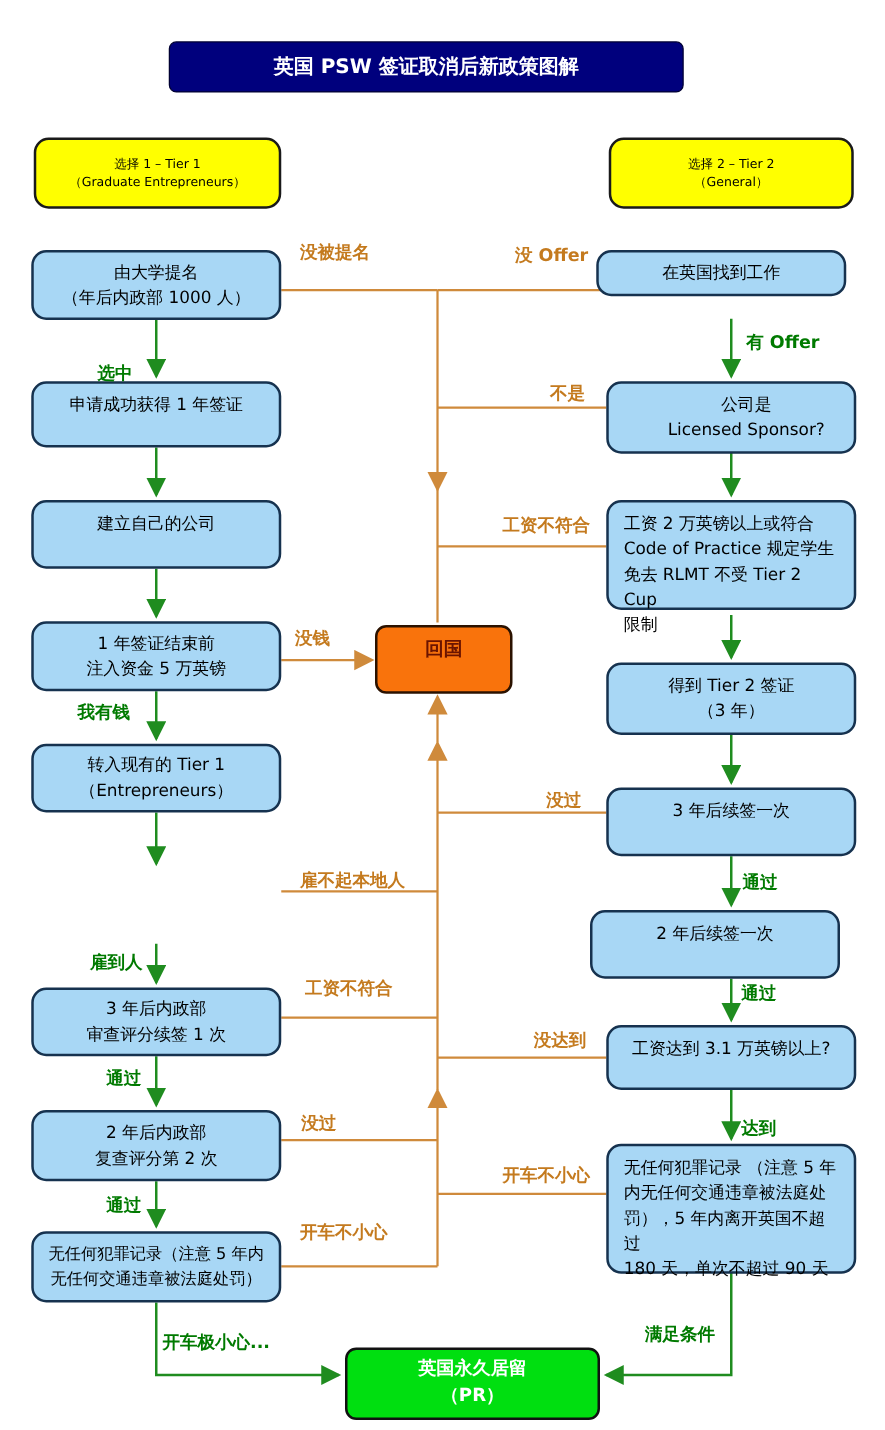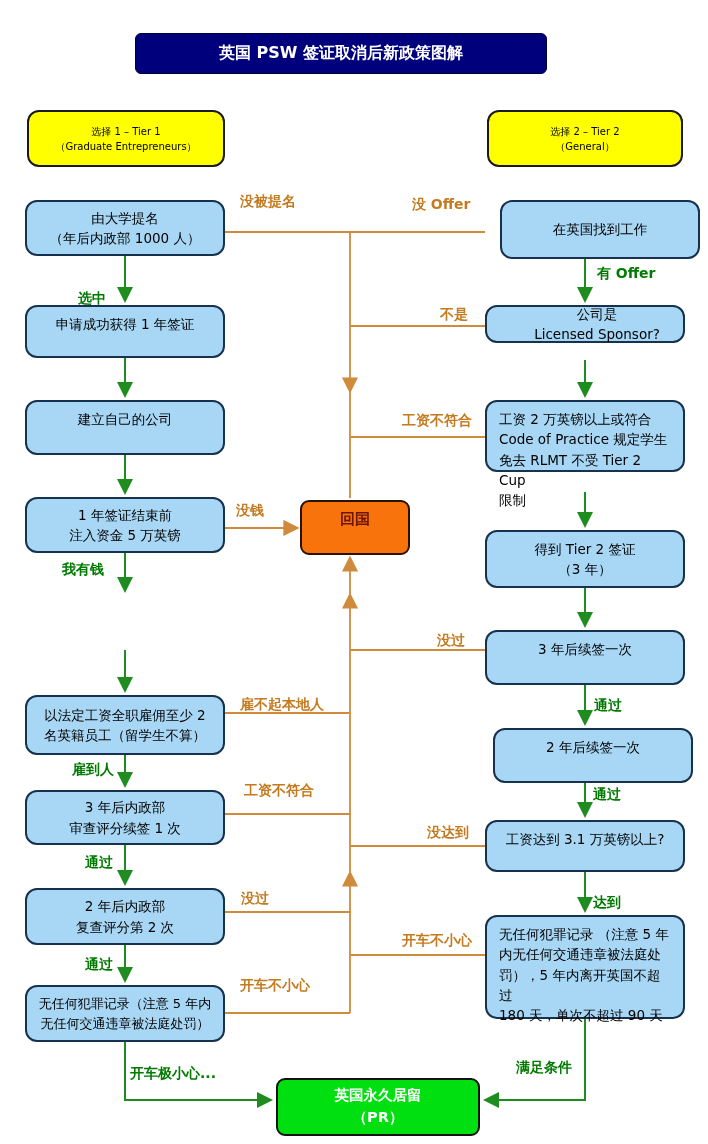--- a/index.html
+++ b/index.html
@@ -44,26 +44,26 @@
   #n-l1{left:25px;top:200px;height:56px;}
   #n-l2{left:25px;top:305px;height:53px;}
   #n-l3{left:25px;top:400px;height:55px;}
   #n-l4{left:25px;top:497px;height:56px;}
   #n-l5{left:25px;top:595px;height:55px;}
   #n-l6{left:25px;top:695px;height:60px;}
   #n-l7{left:25px;top:790px;height:55px;}
   #n-l8{left:25px;top:888px;height:57px;}
   #n-l9{left:25px;top:985px;height:57px;font-size:13px;}
   
-  #n-r1{left:500px;top:200px;height:59px;}
-  #n-r2{left:485px;top:305px;height:38px;padding-left:24px;}
-  #n-r3{left:485px;top:400px;height:72px;}
+  #n-r1{left:477px;top:200px;height:37px;}
+  #n-r2{left:485px;top:305px;height:58px;padding-left:24px;}
+  #n-r3{left:485px;top:400px;height:88px;}
   #n-r4{left:485px;top:530px;height:58px;}
   #n-r5{left:485px;top:630px;height:55px;}
-  #n-r6{left:493px;top:728px;height:55px;}
+  #n-r6{left:472px;top:728px;height:55px;}
   #n-r7{left:485px;top:820px;height:52px;}
   #n-r8{left:485px;top:915px;height:104px;}
   
   #header-tier1{left:27px;top:110px;}
   #header-tier2{left:487px;top:110px;width:196px;}
   
   #lab-selected{left:78px;top:262px;margin-top:28px;}
   #lab-have-money{left:62px;top:561px;}
   #lab-hired{left:72px;top:761px;}
   #lab-pass-l1{left:85px;top:854px;}
@@ -150,22 +150,22 @@
 （Graduate Entrepreneurs）</div>
   <div class="box yellow" id="header-tier2">选择 2 – Tier 2
 （General）</div>
 
   <div class="box blue" id="n-l1">由大学提名
 （年后内政部 1000 人）</div>
   <div class="box blue top" id="n-l2">申请成功获得 1 年签证</div>
   <div class="box blue top" id="n-l3">建立自己的公司</div>
   <div class="box blue" id="n-l4">1 年签证结束前
 注入资金 5 万英镑</div>
-  <div class="box blue" id="n-l6">以法定工资全职雇佣至少 2
-名英籍员工（留学生不算）</div>
+  <div class="box blue" id="n-l5">转入现有的 Tier 1
+（Entrepreneurs）</div>
   <div class="box blue" id="n-l7">3 年后内政部
 审查评分续签 1 次</div>
   <div class="box blue" id="n-l8">2 年后内政部
 复查评分第 2 次</div>
   <div class="box blue" id="n-l9">无任何犯罪记录（注意 5 年内
 无任何交通违章被法庭处罚）</div>
 
   <div class="box blue" id="n-r1">在英国找到工作</div>
   <div class="box blue" id="n-r2">公司是
 Licensed Sponsor?</div>

